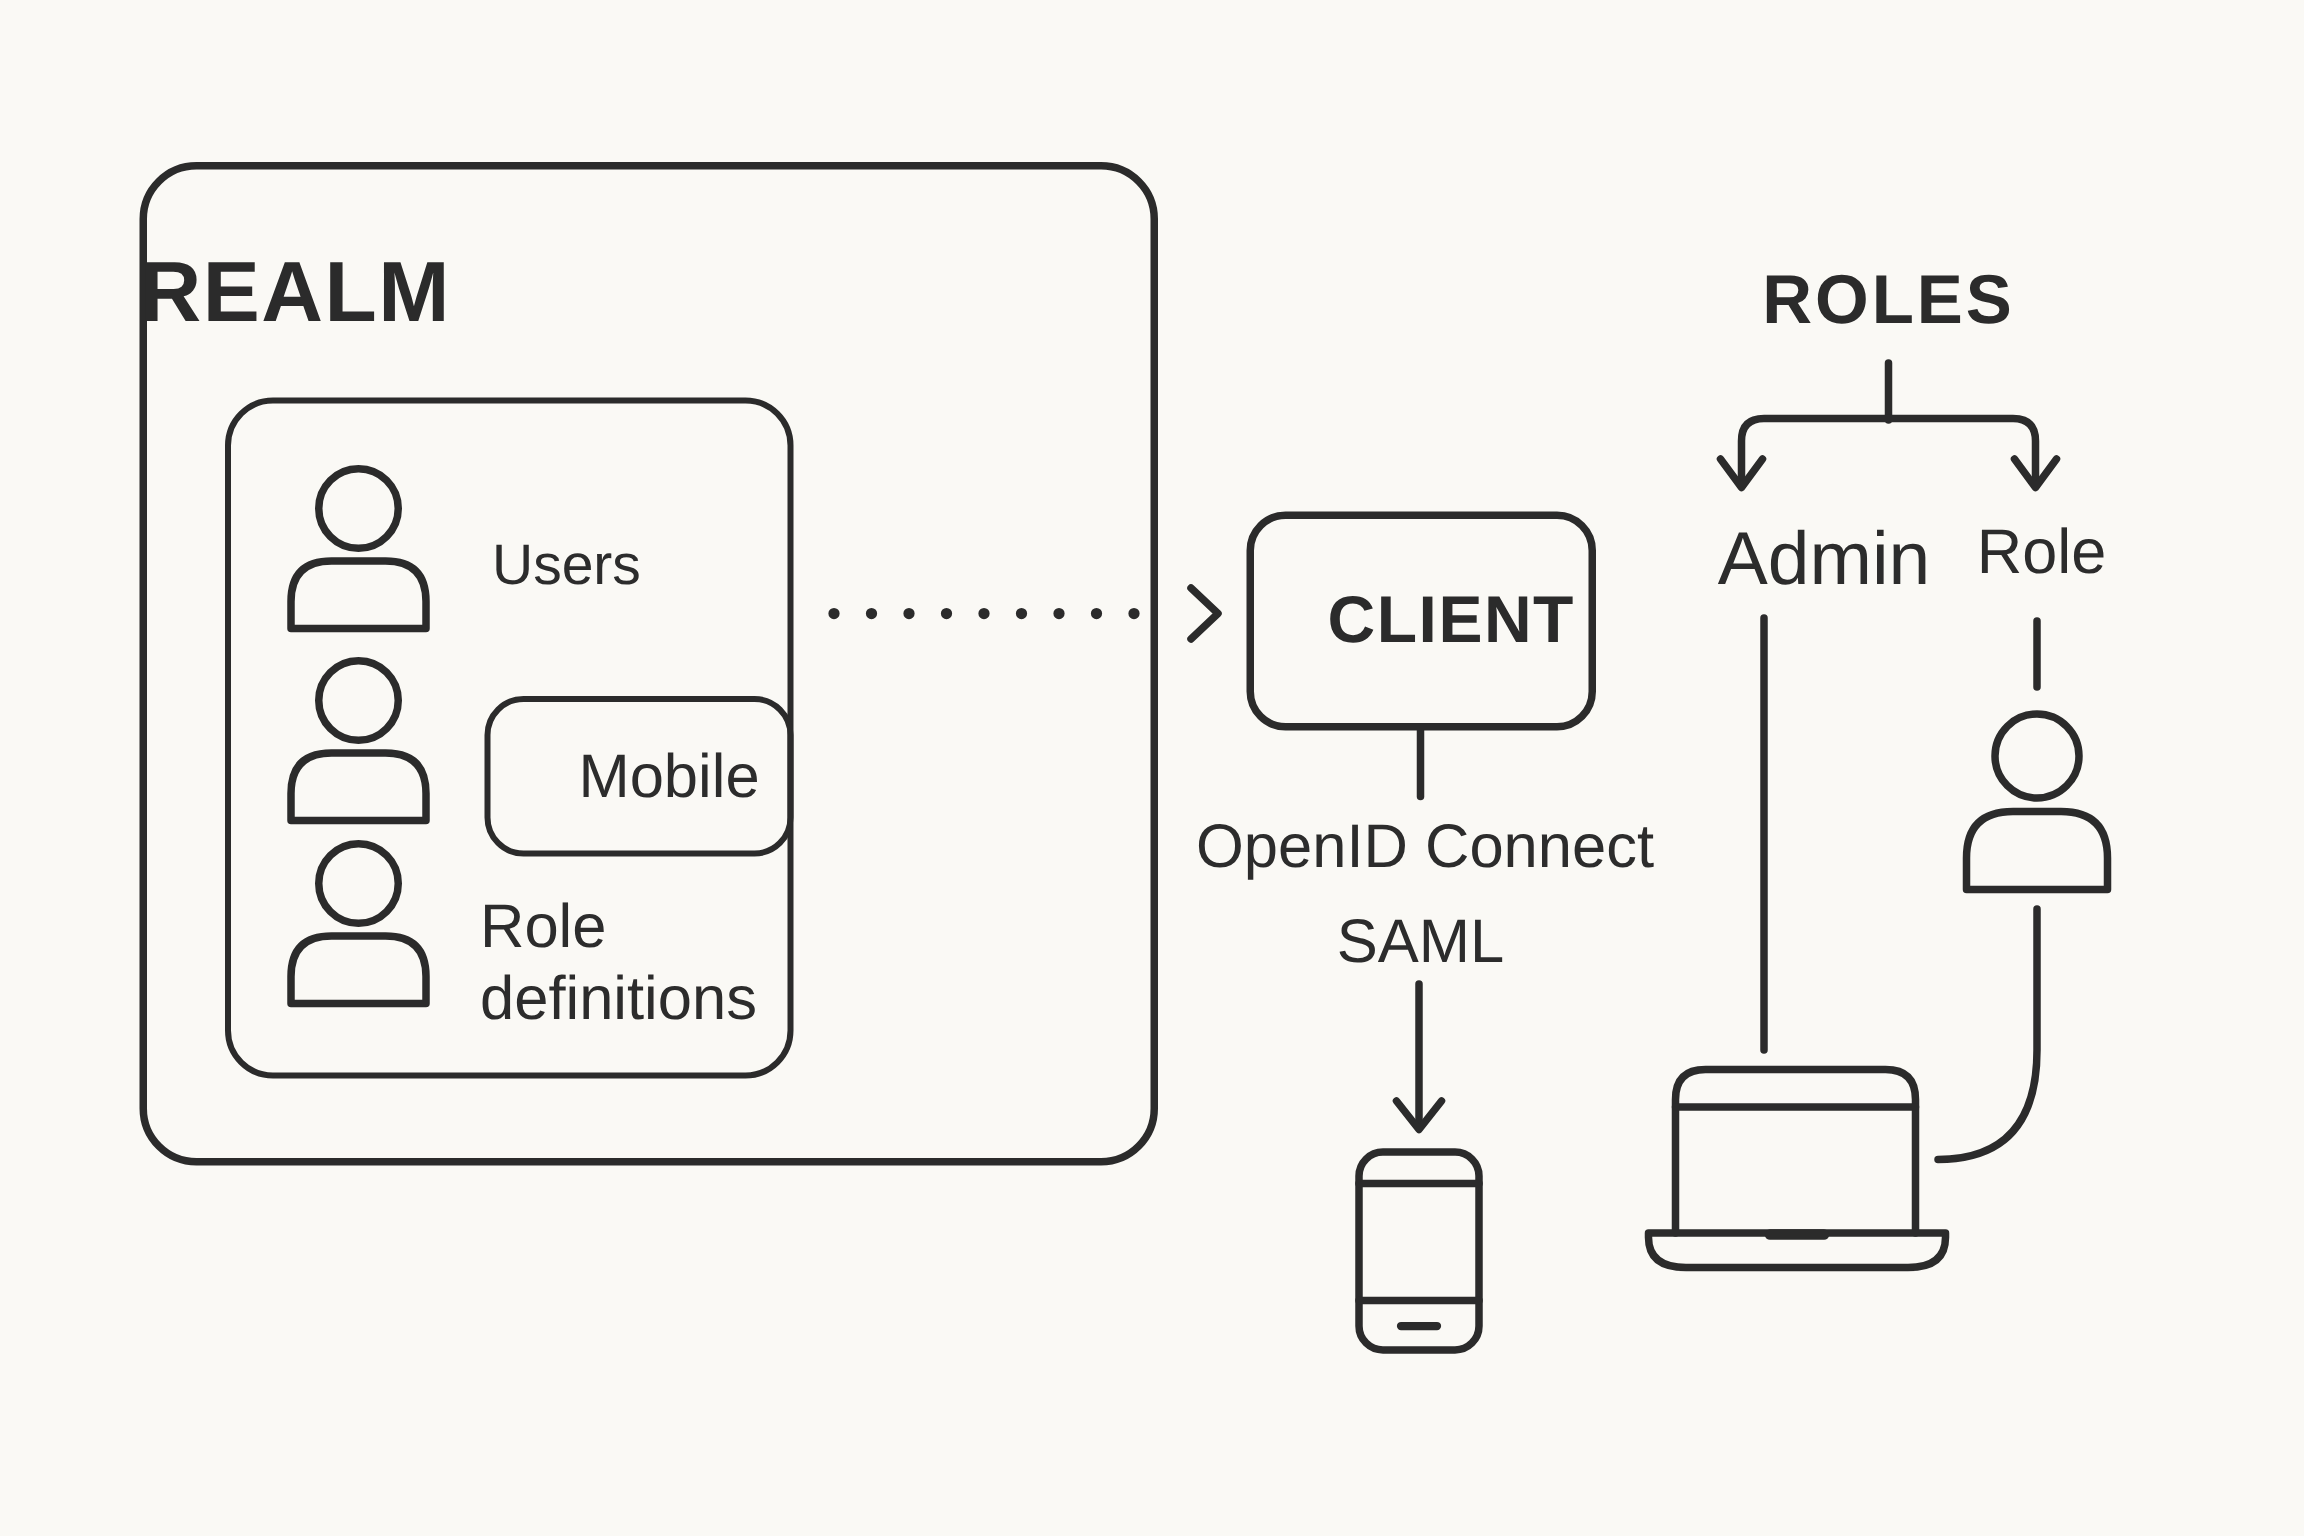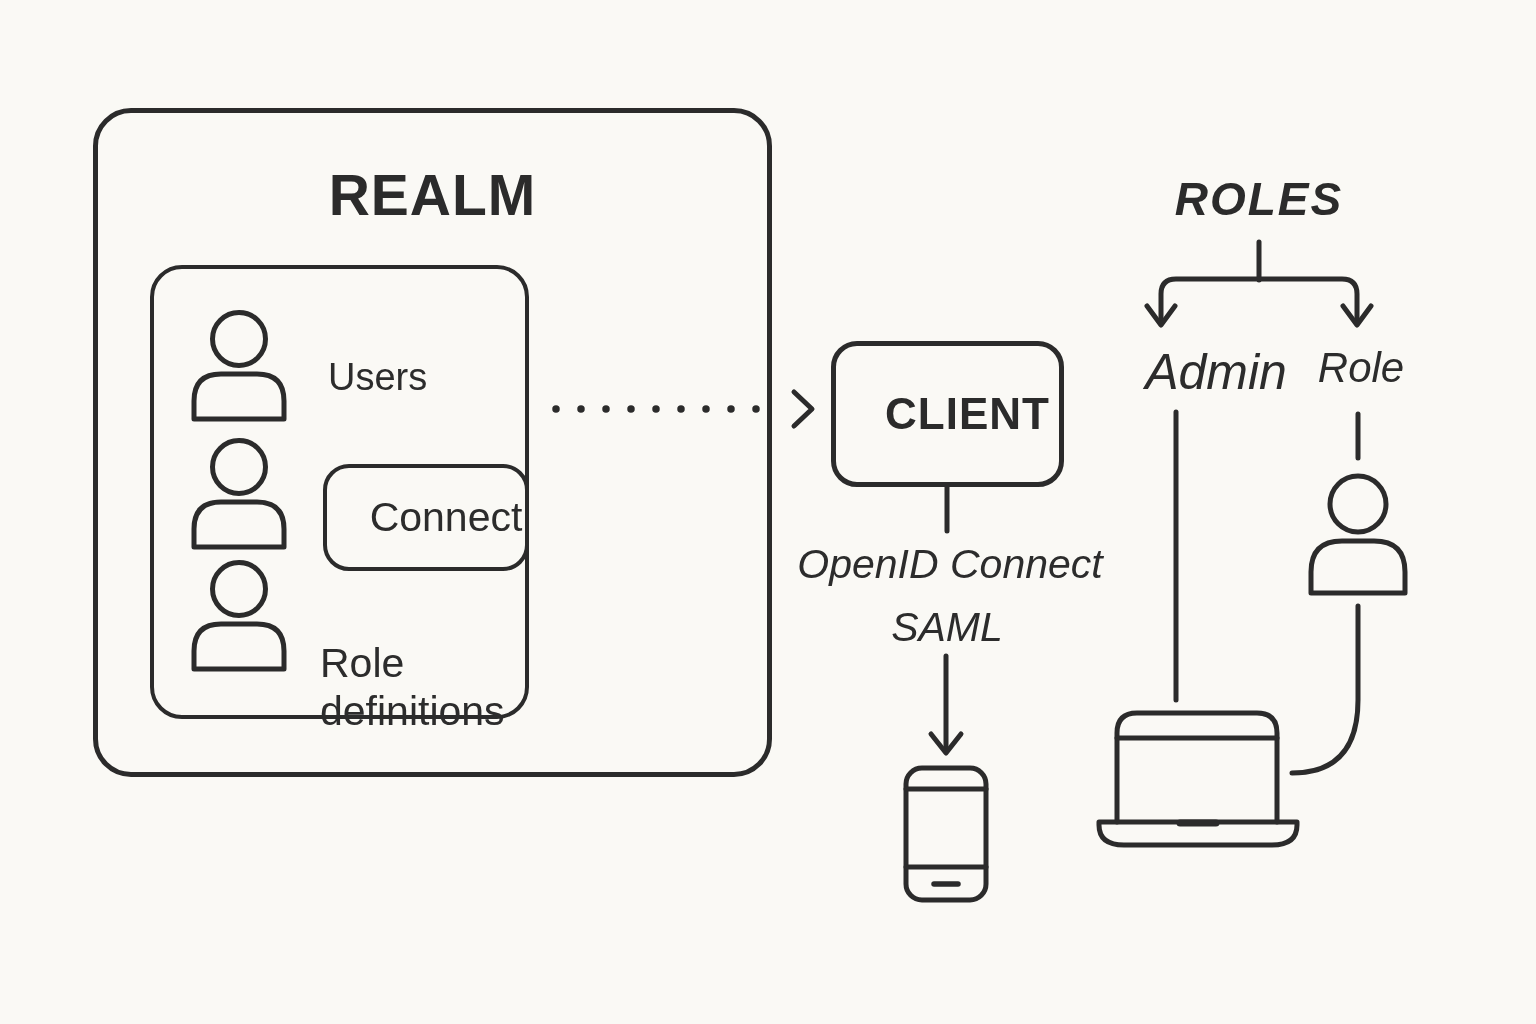--- a/index.html
+++ b/index.html
@@ -52,43 +52,41 @@
     width: 233px; height: 146px;
     border-radius: 26px;
     border-width: 5px;
     display: flex; align-items: center; justify-content: center;
   }
   .label {
     position: absolute;
     white-space: nowrap;
     line-height: 1.15;
   }
-  .centered { transform: translateX(-50%); text-align: center; font-style: italic; }
+  .centered { transform: translateX(-50%); text-align: center; }
   .title { font-weight: bold; color: #2b2b2b; }
   #realm-title {
     left: 93px; top: 163px; width: 679px;
     font-size: 57px; letter-spacing: 1px;
-    text-align: center;
   }
   #roles-title {
     left: 1259px; top: 173px;
     font-size: 46px; letter-spacing: 2px;
   }
   #client-title {
     font-size: 44px; letter-spacing: 1px;
     font-weight: bold; color: #2b2b2b;
   }
   #users-label   { left: 328px;  top: 356px; font-size: 38px; }
   #clients-label { font-size: 41px; }
   #roledef-label {
     left: 320px; top: 593px;
     width: 230px;
     font-size: 41px; line-height: 1.18;
     white-space: normal;
-    margin-top: 46px;
   }
   #openid-label  { left: 950px;  top: 541px; font-size: 41px; }
   #saml-label    { left: 947px;  top: 604px; font-size: 41px; }
   #admin-label   { left: 1216px; top: 344px; font-size: 50px; text-align: center; }
   #user-label    { left: 1361px; top: 344px; font-size: 42px; }
   #webapp-label  { left: 1200px; top: 871px; font-size: 41px; }
 </style>
 </head>
 <body>
 
@@ -160,21 +158,21 @@
       <g transform="translate(0,250)">
         <circle cx="239" cy="339" r="26.5"></circle>
         <path d="M 194 419 L 194 401 Q 194 374 221 374 L 257 374 Q 284 374 284 401 L 284 419 Z"></path>
       </g>
     </g>
   </svg>
 
   <div class="box" id="realm-box"></div>
   <div class="box" id="users-group-box"></div>
   <div class="box" id="clients-box">
-    <span class="label" id="clients-label" style="position:static">Connect</span>
+    <span class="label" id="clients-label" style="position:static">Mobile</span>
   </div>
   <div class="box" id="client-box">
     <span id="client-title">CLIENT</span>
   </div>
 
   <div class="label title" id="realm-title">REALM</div>
 
   <div class="label" id="users-label">Users</div>
 
   <div class="label" id="roledef-label">Role definitions</div>

